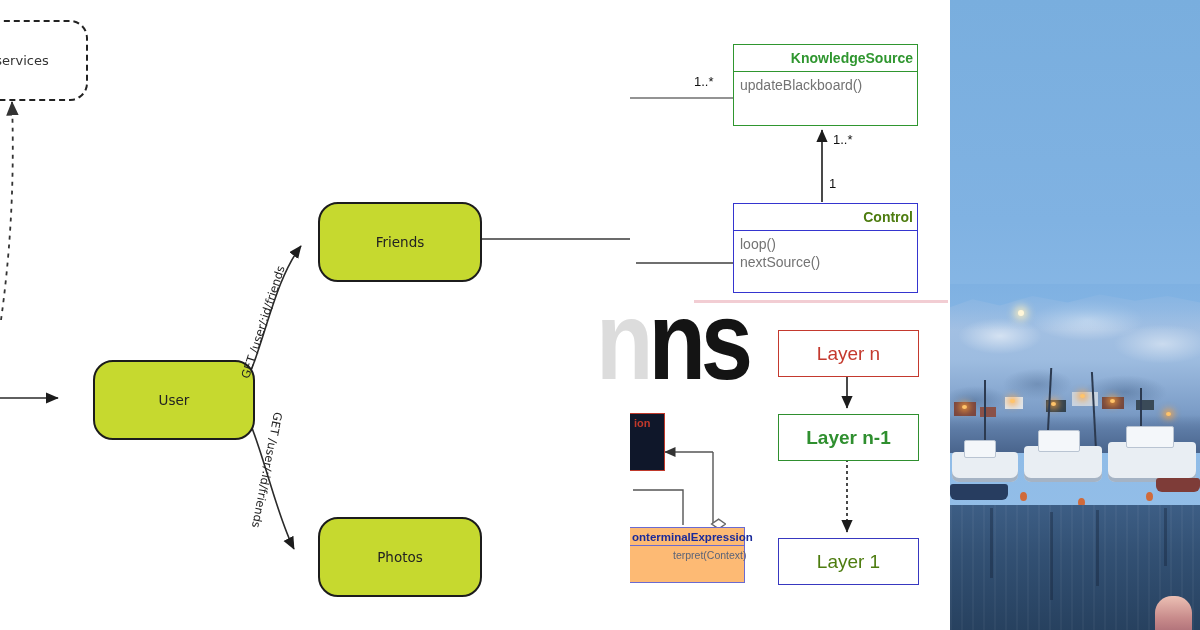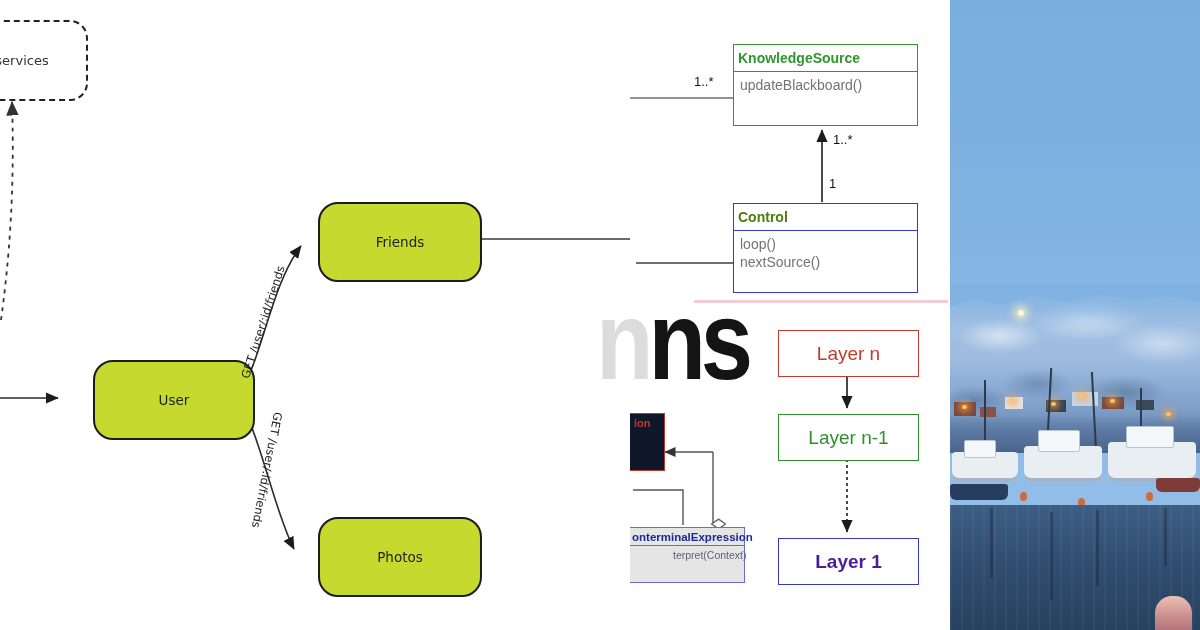--- a/index.html
+++ b/index.html
@@ -11,36 +11,36 @@
   .fc-node{position:absolute;background:#c6d92f;border:2px solid #1c1c1c;border-radius:20px;
            display:flex;align-items:center;justify-content:center;
            font:13.5px "DejaVu Sans",sans-serif;color:#222;}
   .fc-dashed{position:absolute;border:2px dashed #222;border-radius:18px;background:#fff;
              display:flex;align-items:center;justify-content:center;
              font:13px "DejaVu Sans",sans-serif;color:#333;}
   .edge-label{position:absolute;font:11.5px "DejaVu Sans",sans-serif;color:#222;white-space:nowrap;}
 
   
   .uml{position:absolute;background:#fff;display:flex;flex-direction:column;}
-  .uml .title{font-weight:bold;text-align:left;padding:5px 4px;font-size:14px;}
+  .uml .title{font-weight:bold;text-align:right;padding:5px 4px;font-size:14px;}
   .uml .sep{height:0;border-top:1.5px solid;}
   .uml .body{padding:5px 6px;font-size:14px;color:#737373;line-height:1.25;text-align:left;}
   .ks{border:1.5px solid #2f962f;} .ks .title{color:#2f962f;} .ks .sep{border-color:#2f962f;}
   .ctrl{border:1.5px solid #3535cf;} .ctrl .title{color:#4d7c0f;} .ctrl .sep{border-color:#3535cf;}
   .mult{position:absolute;font:13px "Liberation Sans",sans-serif;color:#111;}
 
   .layer{position:absolute;background:#fff;display:flex;align-items:center;justify-content:center;
          font-size:19px;font-family:"Liberation Sans",sans-serif;}
   .layer.red{border:1.6px solid #c4392e;color:#c4392e;}
   .layer.green{border:1.6px solid #2f8f2f;color:#2f8f2f;}
-  .layer.blue{border:1.6px solid #3838c0;color:#4c1d95;font-weight:bold;}
+  .layer.blue{border:1.6px solid #3838c0;color:#4d7c0f;}
 
   .frag-red{position:absolute;background:#0f172a;border:1.5px solid #c0392b;border-left:none;
             font:bold 11px "Liberation Sans",sans-serif;color:#c0392b;padding:3px 4px;}
-  .frag-blue{position:absolute;background:#e5e5e5;border:1.5px solid #6a6ad0;border-left:none;}
+  .frag-blue{position:absolute;background:#fdba74;border:1.5px solid #6a6ad0;border-left:none;}
   .frag-blue .t{font:bold 11.5px "Liberation Sans",sans-serif;color:#1a2a9a;padding:3px 2px 2px 2px;display:block;}
   .frag-blue .s{border-top:1.5px solid #6a6ad0;}
   .frag-blue .m{font:10.5px "Liberation Sans",sans-serif;color:#5a6378;padding:3px 3px;display:block;margin-left:40px;}
 
   .bigtext{position:absolute;font-family:"Liberation Sans",sans-serif;font-weight:800;
            font-size:112px;line-height:.78;letter-spacing:-6px;transform:scaleX(.84);
            transform-origin:left top;color:#141414;}
   .bigtext .ghost{color:#dcdcdc;}
   .pinkline{position:absolute;background:#eebcc4;opacity:.75;}
 
@@ -155,21 +155,21 @@
   <div class="mult" style="left:833px;top:132px;">1..*</div>
   <div class="mult" style="left:829px;top:176px;">1</div>
 
   <div class="pinkline" style="left:694px;top:300px;width:254px;height:3px;"></div>
 
   <div class="bigtext" style="left:596px;top:297px;"><span class="ghost">n</span><span>ns</span></div>
 
   <div class="layer red" style="left:778px;top:330px;width:139px;height:45px;">
     <span>Layer n</span>
   </div>
-  <div class="layer green" style="left:778px;top:414px;width:139px;height:45px;">
+  <div class="layer green" style="left:778px;top:414px;width:139px;height:45px;font-weight:bold;">
     <span>Layer n-1</span>
   </div>
   <div class="layer blue" style="left:778px;top:538px;width:139px;height:45px;">
     <span>Layer 1</span>
   </div>
 
   <div class="frag-red" style="left:630px;top:413px;width:26px;height:50px;">
     <span>ion</span>
   </div>
 

